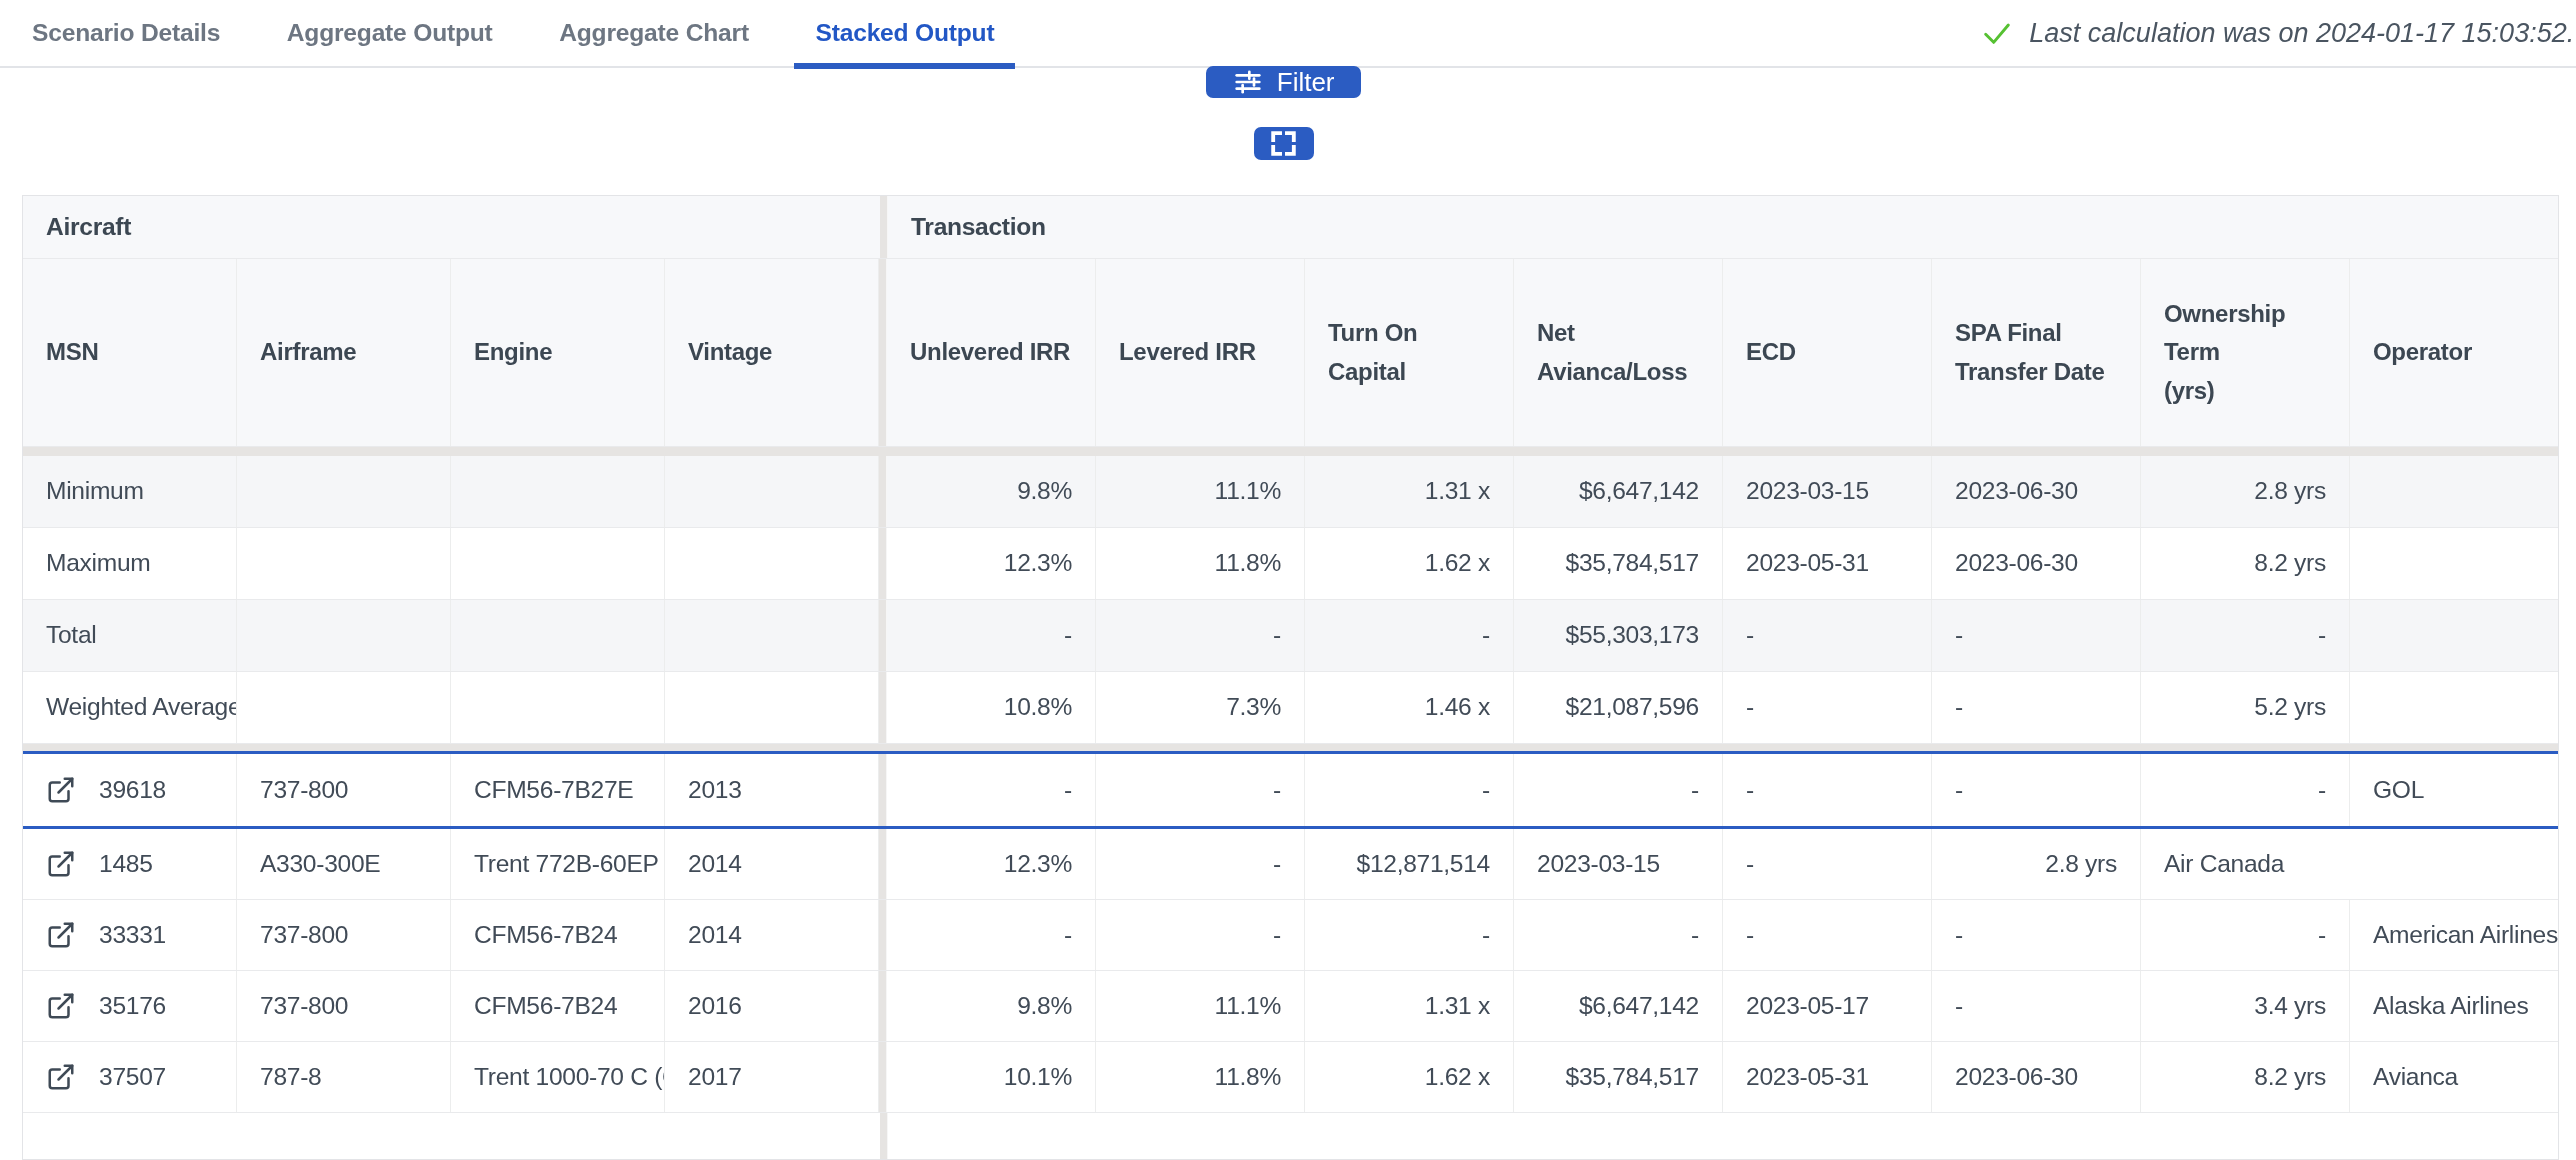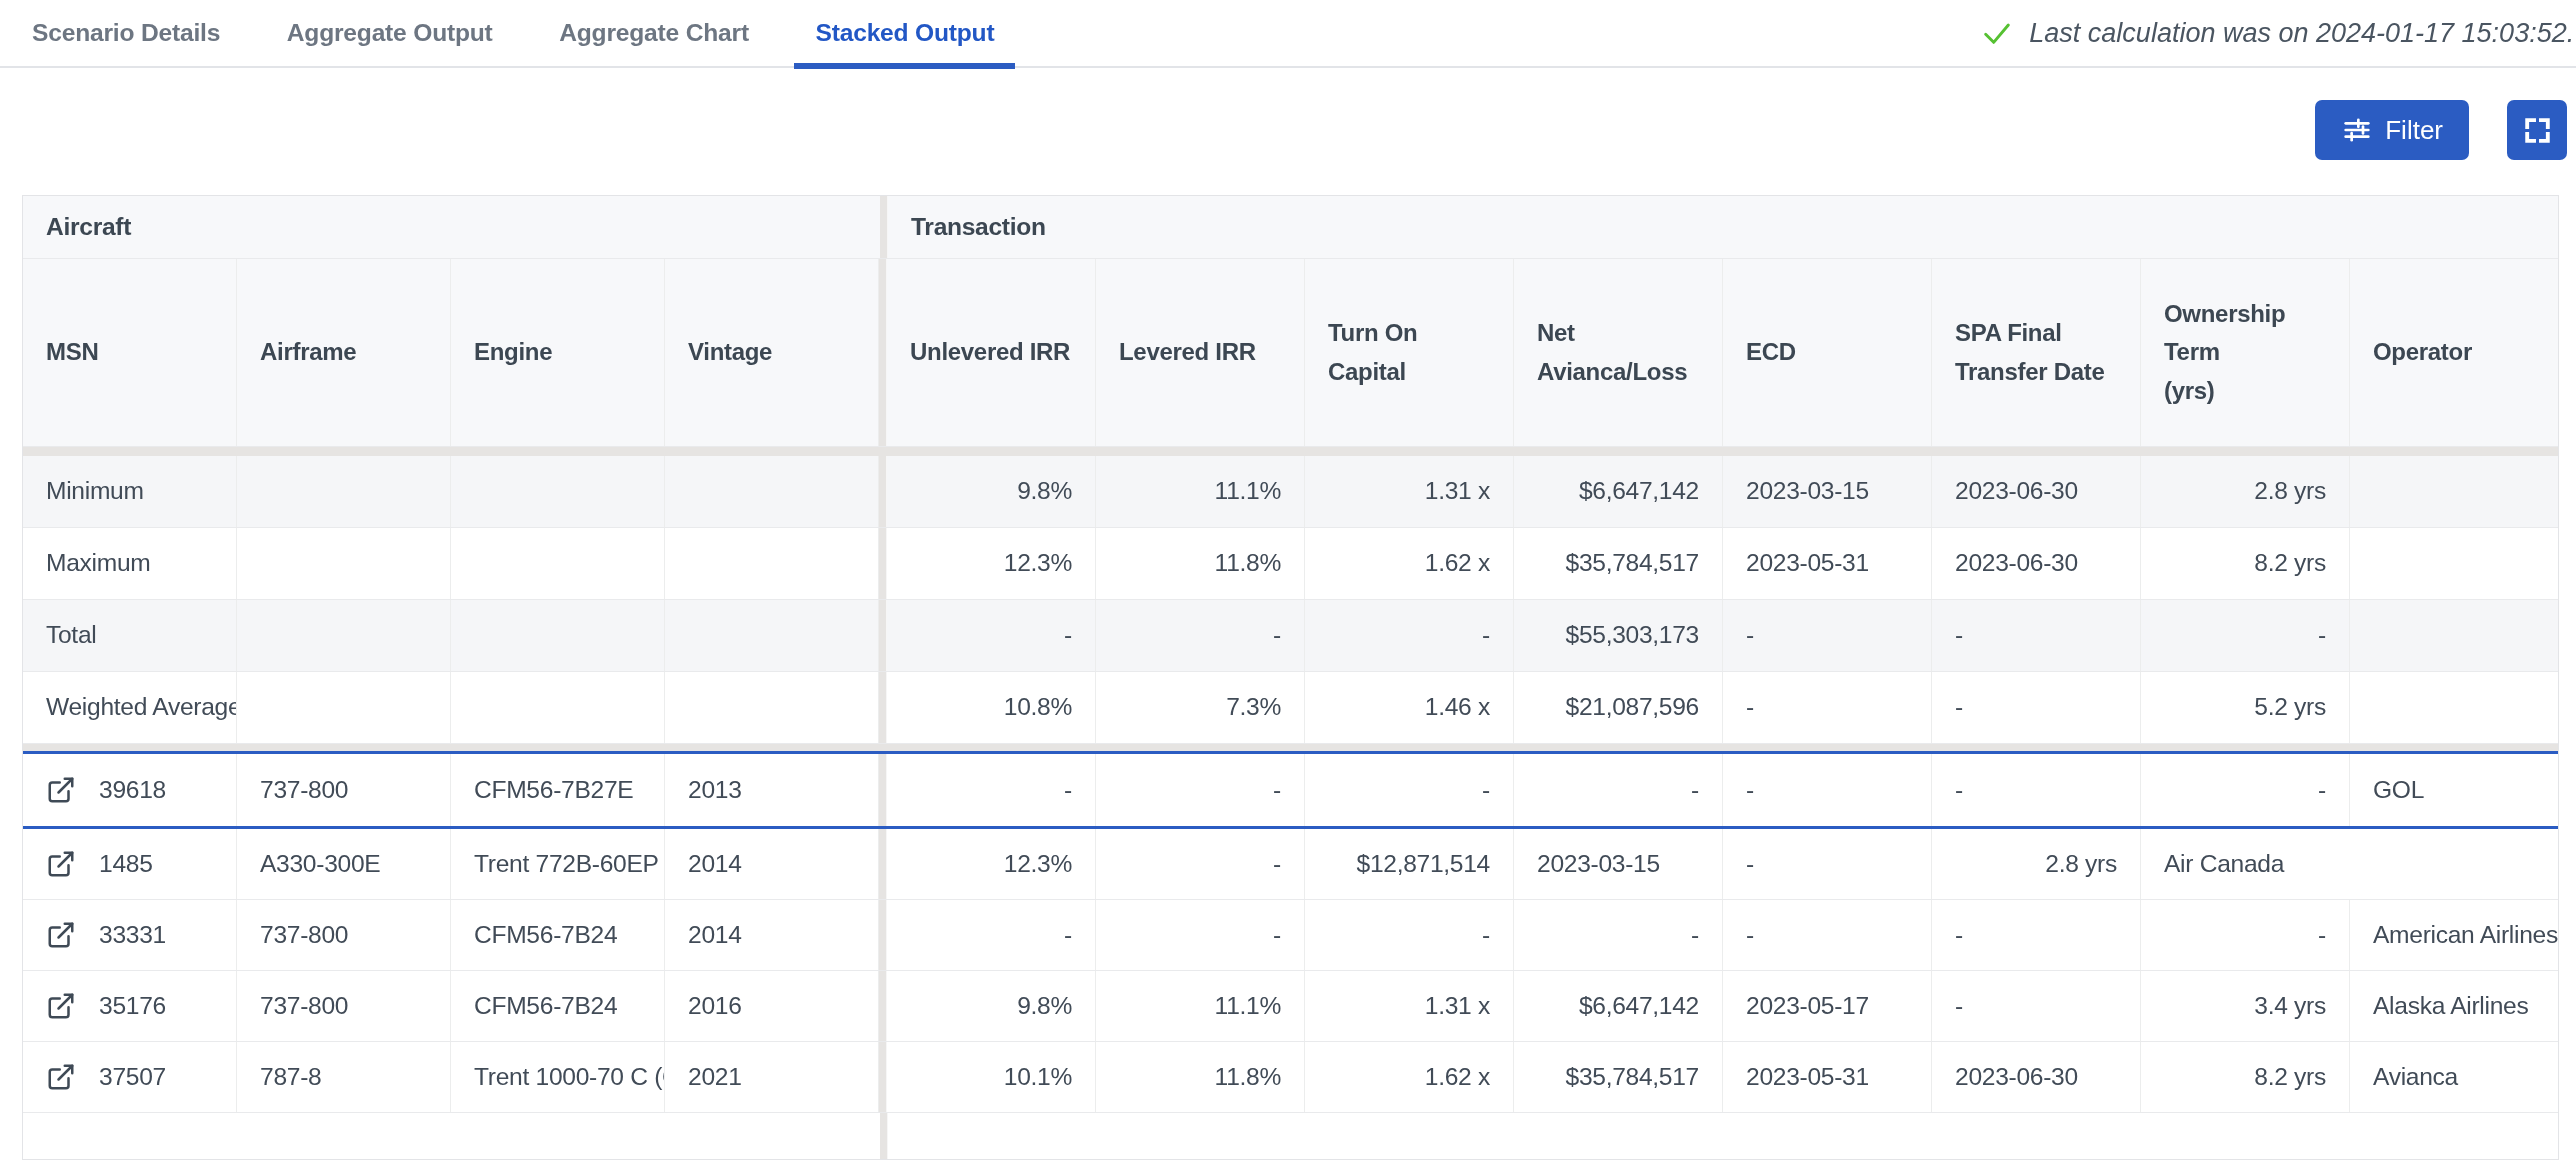--- a/index.html
+++ b/index.html
@@ -10,21 +10,21 @@
   .tabbar { display:flex; align-items:stretch; height:68px; border-bottom:2.6px solid #e2e4e8; padding-left:11px; }
   .tab { position:relative; display:flex; align-items:center; padding:0 21px; margin-right:24.6px;
     font-size:24.6px; font-weight:700; color:#6d7682; cursor:pointer; letter-spacing:-0.2px; white-space:nowrap; }
   .tab.active { color:#2257c5; }
   .tab.active::after { content:""; position:absolute; left:0; right:0; bottom:-2.6px; height:5.3px; background:#2b5cc2; }
   .status { margin-left:auto; display:flex; align-items:center; gap:16px; padding-right:1.8px;
     font-size:27px; font-style:italic; color:#4a5561; white-space:nowrap; }
   .status svg { flex:none; }
 
   
-  .toolbar { display:flex; justify-content:flex-end; align-items:center; margin-top:32px; padding-right:9px; height:60px; gap:38px; }
+  .toolbar { display:flex; justify-content:flex-end; align-items:center; margin-top:32px; padding-right:9px; height:60px; gap:29px;flex-direction:column; }
   .btn { display:flex; align-items:center; justify-content:center; gap:12.3px; background:#2b5cc2; color:#fff;
     font-size:26px; height:60px; border-radius:7px; border:none; cursor:pointer; font-family:inherit; }
   .btn.filter { padding:0 26px; }
   .btn.square { width:60px; }
 
   
   .grid { margin:35px 16.7px 0 22px; border:0.9px solid #e3e4e7; font-size:24.6px; letter-spacing:-0.3px; background:#fff; }
   .t-row { display:flex; border-bottom:0.9px solid #e9eaec; background:#fff; }
   .cell { flex:none; display:flex; align-items:center; padding:0 23px;
     border-right:0.9px solid #eceded; overflow:hidden; white-space:nowrap; }
@@ -296,21 +296,21 @@
         <svg width="30" height="30" viewBox="0 0 24 24" fill="none" stroke="#3f4a56" stroke-width="2" stroke-linecap="round" stroke-linejoin="round">
             <path d="M18 13v6a2 2 0 0 1-2 2H5a2 2 0 0 1-2-2V8a2 2 0 0 1 2-2h6"></path>
             <polyline points="15 3 21 3 21 9"></polyline>
             <line x1="10" y1="14" x2="21" y2="3"></line>
           </svg>
       </span>
       <span>37507</span>
     </div>
     <div class="cell c">787-8</div>
     <div class="cell c">Trent 1000-70 C (C</div>
-    <div class="cell c">2021</div>
+    <div class="cell c">2017</div>
     <div class="sep-v"></div>
     <div class="cell d num">10.1%</div>
     <div class="cell d num">11.8%</div>
     <div class="cell d num">1.62 x</div>
     <div class="cell d num">$35,784,517</div>
     <div class="cell d">2023-05-31</div>
     <div class="cell d">2023-06-30</div>
     <div class="cell d num">8.2 yrs</div>
     <div class="cell d last">Avianca</div>
   </div>

